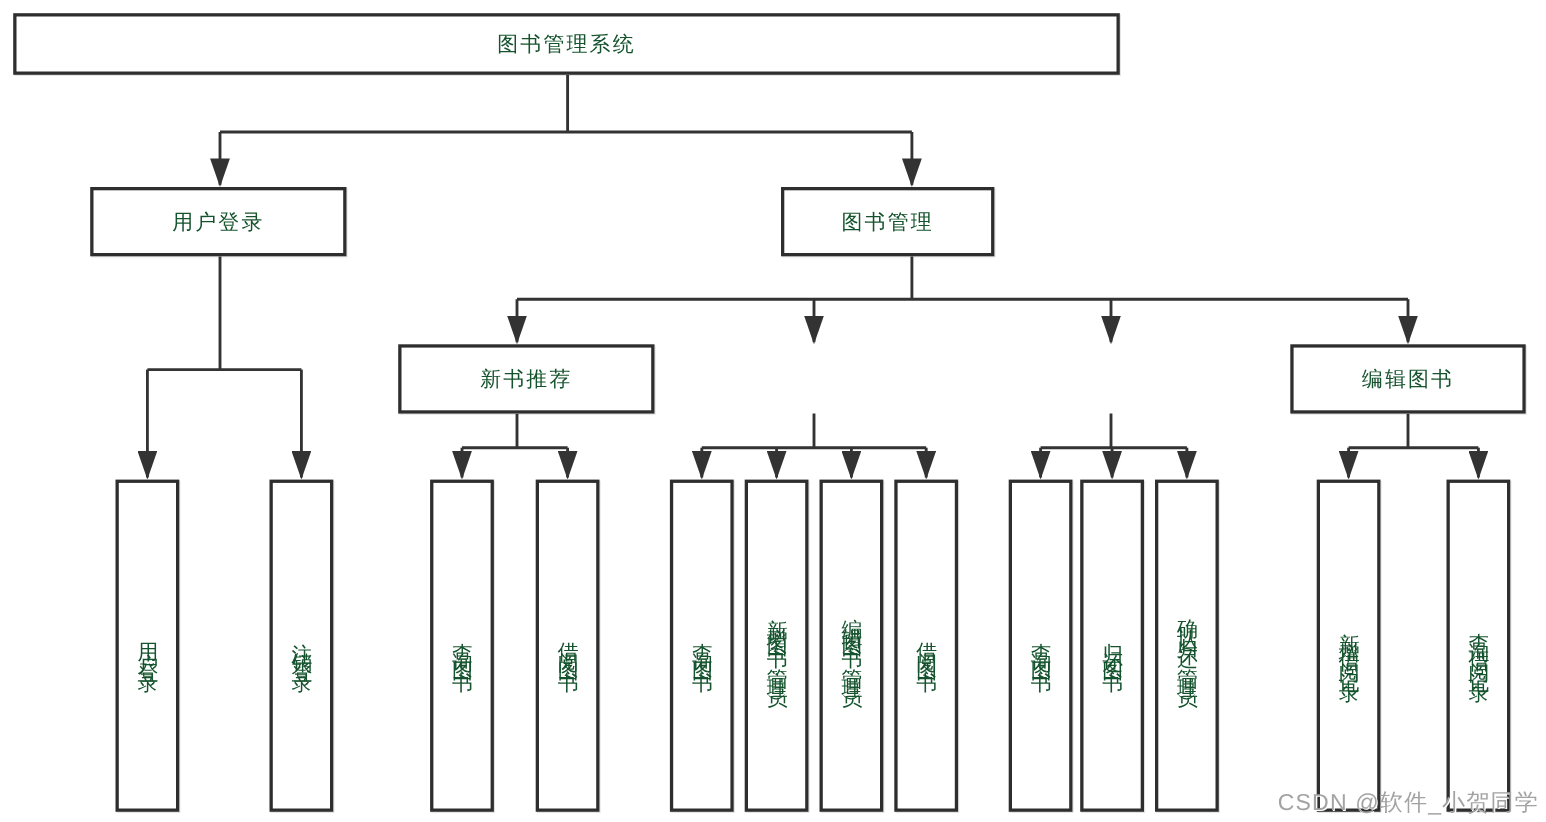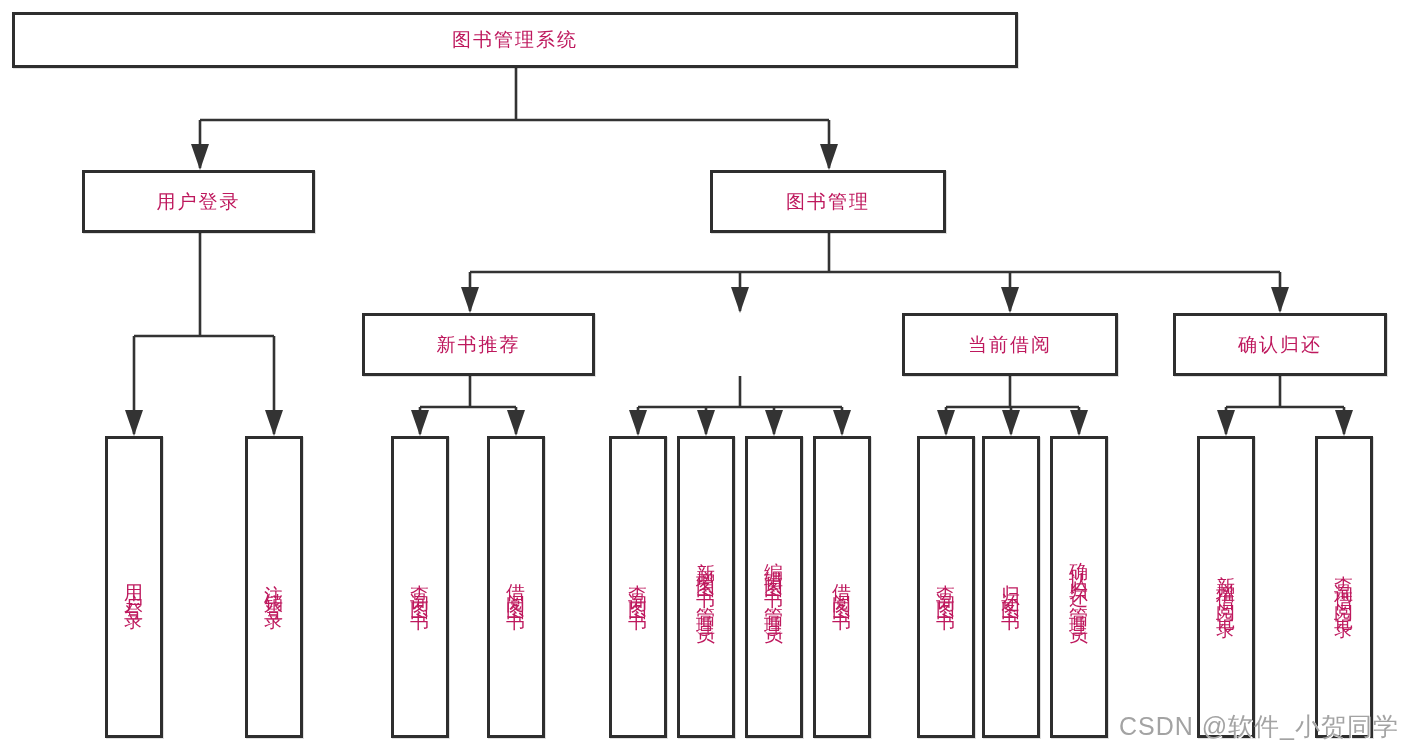--- a/index.html
+++ b/index.html
@@ -22,32 +22,32 @@
     pointer-events: none;
   }
 
   .box {
     position: absolute;
     background: #ffffff;
     border: 3px solid #2e2e2e;
     display: flex;
     align-items: center;
     justify-content: center;
-    color: #be185d;
+    color: #14532d;
     font-size: 19px;
     letter-spacing: 2px;
     text-align: center;
     box-shadow: 1px 1px 0 rgba(0,0,0,0.12);
   }
 
   .box-root   { left: 12px;  top: 12px;  width: 1006px; height: 56px; }
 
   .box-l2     { top: 170px; height: 63px; }
   .b-userlogin { left: 82px;  width: 233px; }
-  .b-bookmgmt  { left: 710px; width: 236px; }
+  .b-bookmgmt  { left: 710px; width: 194px; }
 
   .box-l3     { top: 313px; height: 63px; }
   .b-newbook  { left: 362px;  width: 233px; }
   .b-borrow   { left: 633px;  width: 215px; }
   .b-current  { left: 902px;  width: 216px; }
   .b-record   { left: 1173px; width: 214px; }
 
   .leaf {
     position: absolute;
     top: 436px;
@@ -67,21 +67,21 @@
   .lx-391  { left: 391px; }  .lx-487  { left: 487px; }
   .lx-609  { left: 609px; }  .lx-677  { left: 677px; }
   .lx-745  { left: 745px; }  .lx-813  { left: 813px; }
   .lx-917  { left: 917px; }  .lx-982  { left: 982px; }  .lx-1050 { left: 1050px; }
   .lx-1197 { left: 1197px; } .lx-1315 { left: 1315px; }
 
   .watermark {
     position: absolute;
     right: 6px;
     bottom: 4px;
-    font-size: 25px;
+    font-size: 21px;
     color: #a3a3a3;
     letter-spacing: 1px;
     z-index: 5;
     text-shadow: 1px 1px 0 #ffffff;
   }
 </style>
 </head>
 <body>
 
 <div class="canvas">
@@ -129,22 +129,21 @@
       <path d="M1344,407 V434" marker-end="url(#ah)"></path>
     </g>
   </svg>
 
   <div class="box box-root">图书管理系统</div>
 
   <div class="box box-l2 b-userlogin">用户登录</div>
   <div class="box box-l2 b-bookmgmt">图书管理</div>
 
   <div class="box box-l3 b-newbook">新书推荐</div>
-  <div class="box box-l3 b-current">当前借阅</div>
-  <div class="box box-l3 b-record">确认归还</div>
+  <div class="box box-l3 b-record">编辑图书</div>
 
   <div class="box leaf lx-105">
     <span class="vtext">用户登录</span>
   </div>
   <div class="box leaf lx-245">
     <span class="vtext">注销登录</span>
   </div>
 
   <div class="box leaf lx-391">
     <span class="vtext">查询图书</span>

